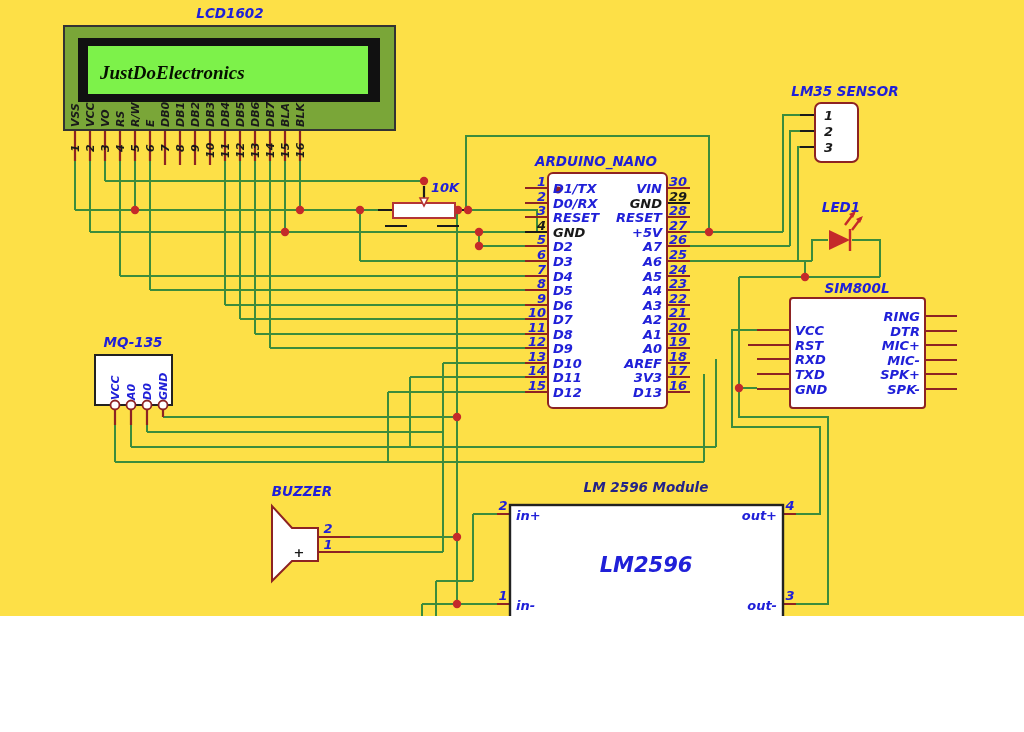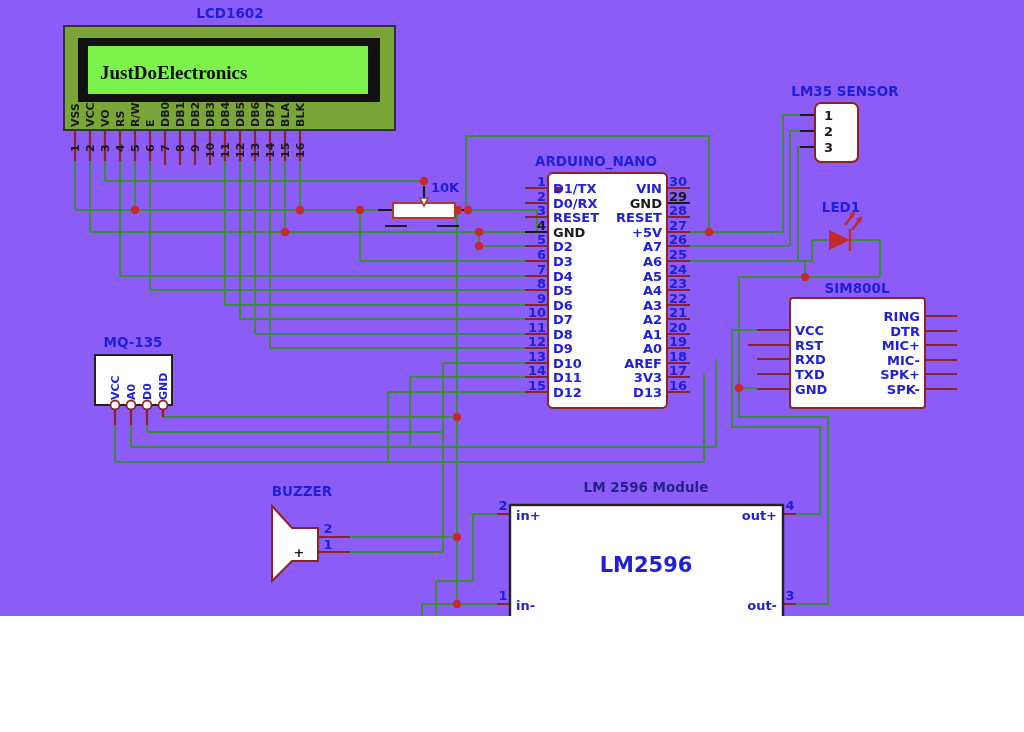--- a/index.html
+++ b/index.html
@@ -1,16 +1,16 @@
 <!DOCTYPE html>
 <html><head>
 <meta charset="utf-8">
 <style>
   html,body{margin:0;padding:0;background:#ffffff;}
-  .stage{position:relative;width:1024px;height:616px;background:#8b5cf6;overflow:hidden;}
+  .stage{position:relative;width:1024px;height:616px;background:#fde047;overflow:hidden;font-style:italic;}
   svg text{font-family:"DejaVu Sans","Liberation Sans",sans-serif;font-weight:bold;}
   .t-blue{fill:#2020d8;}
   .t-navy{fill:#232388;}
   .t-black{fill:#1a1a1a;}
   .t-title{font-size:13.5px;}
   .t-pin{font-size:13px;}
   .t-sm{font-size:11px;}
   .t-big{font-size:21px;}
   .t-lcd{font-family:"Liberation Serif","DejaVu Serif",serif;font-size:19px;fill:#061000;}
   .wg{stroke:#3c8c3c;stroke-width:2;fill:none;}

